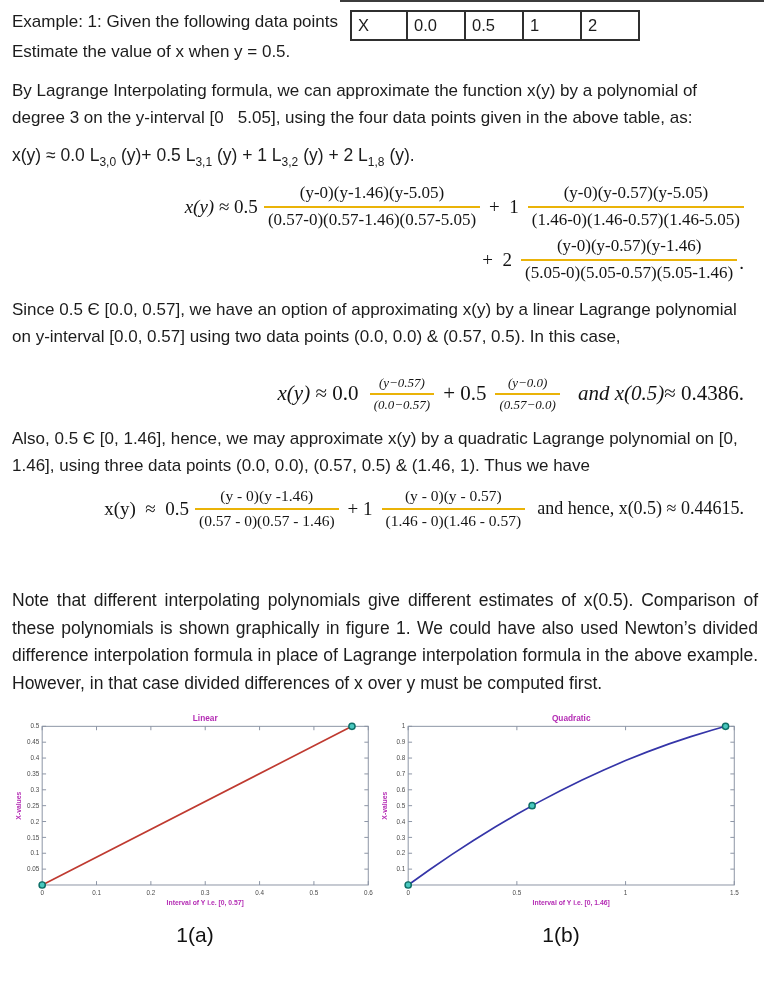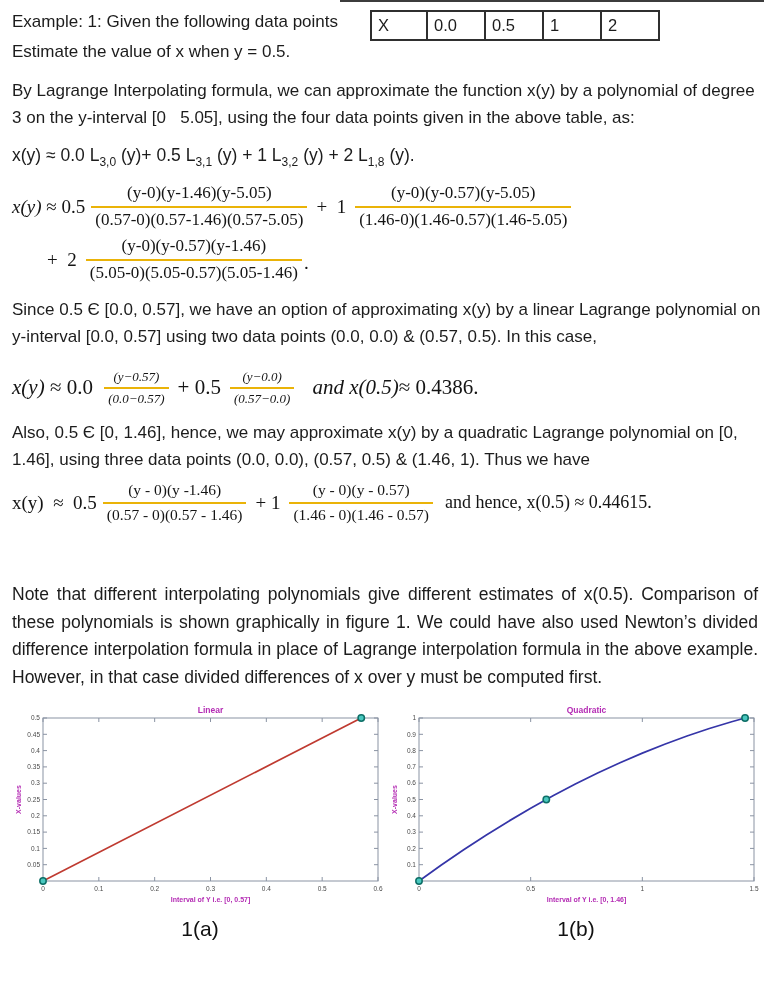--- a/index.html
+++ b/index.html
@@ -1,21 +1,21 @@
 <!DOCTYPE html>
 <html><head>
 <meta charset="utf-8">
 <style>
   html,body{margin:0;padding:0;}
   body{
     width:768px;height:1004px;background:#ffffff;overflow:hidden;position:relative;
     font-family:"Liberation Sans",sans-serif;color:#1c1c1c;
   }
   .top-partial-line{position:absolute;top:0;left:340;left:340px;width:424px;height:2px;background:#3c3c3c;}
-  .content{padding:8px 4px 0 12px;}
+  .content{padding:8px 24px 0 12px;}
   
   .top-row{display:flex;align-items:flex-start;}
   .intro{width:392px;font-size:17px;}
   .intro-line1{margin-top:4px;}
   .intro-line2{margin-top:10px;}
   
   .data-table{border-collapse:collapse;margin-left:auto;margin-right:104px;margin-top:2px;}
   .data-table td{
     border:2px solid #2f2f2f;font-size:16.5px;padding:1px 4px 2px 6px;height:24px;
     min-width:44px;
@@ -23,34 +23,34 @@
   .data-table td.v{min-width:46px;}
   
   .para{font-size:17px;line-height:1.6;margin-top:15px;white-space:pre-wrap;}
   .para-tight{margin-top:12px;}
   
   .formula-sans{font-size:17.5px;margin-top:14px;white-space:pre;}
   .formula-sans sub{font-size:12px;}
   
   .math{font-family:"Liberation Serif",serif;color:#141414;}
   .it{font-style:italic;}
-  .f-row{display:flex;align-items:center;margin-top:14px;font-size:19px;}
+  .f-row{display:flex;align-items:center;margin-top:14px;font-size:19px;justify-content:flex-end;}
   .f-row .lead{margin-right:6px;white-space:pre;}
   .f-row .op{margin:0 9px;white-space:pre;}
   .frac{display:inline-block;text-align:center;line-height:1.22;}
   .frac .num{display:block;padding:0 4px 2px;}
   .frac .den{display:block;border-top:2px solid #eab308;padding:2px 4px 0;}
   .frac-lg{font-size:17px;}
   .frac-md{font-size:15.5px;}
   .frac-sm{font-size:13px;line-height:1.25;}
   .cubic-row2{margin-top:6px;margin-left:26px;}
   .period{margin-left:2px;align-self:flex-end;padding-bottom:10px;}
   .mixed{font-size:17px;margin-top:16px;}
   .mixed .math{font-size:18.5px;}
-  .linear-formula{font-size:21px;margin-top:18px;}
+  .linear-formula{font-size:21px;margin-top:24px;}
   .linear-formula .frac-sm{position:relative;top:1px;}
   .quad-formula{font-size:19px;margin-top:8px;}
   .quad-formula .tail{font-size:18px;margin-left:12px;}
   .note{font-size:17.5px;line-height:1.58;text-align:justify;margin-top:56px;width:746px;}
   
   .charts-row{display:flex;justify-content:space-between;margin-top:11px;padding:0 0 0 0;}
   .chart-box{width:376px;height:207px;}
   .captions{display:flex;margin-top:8px;}
   .caption{width:50%;text-align:center;font-size:21px;color:#111;}
 </style>

